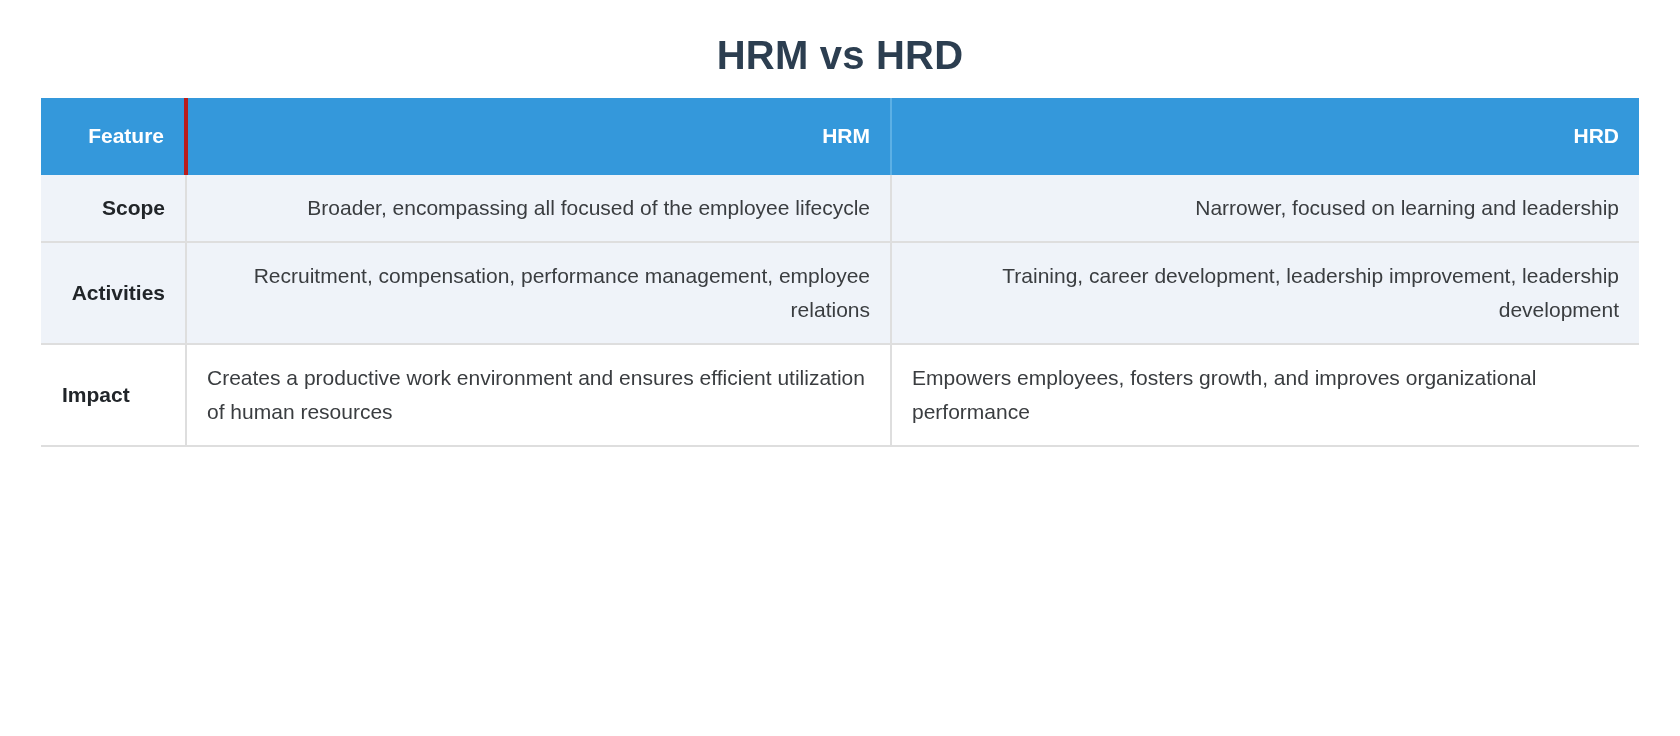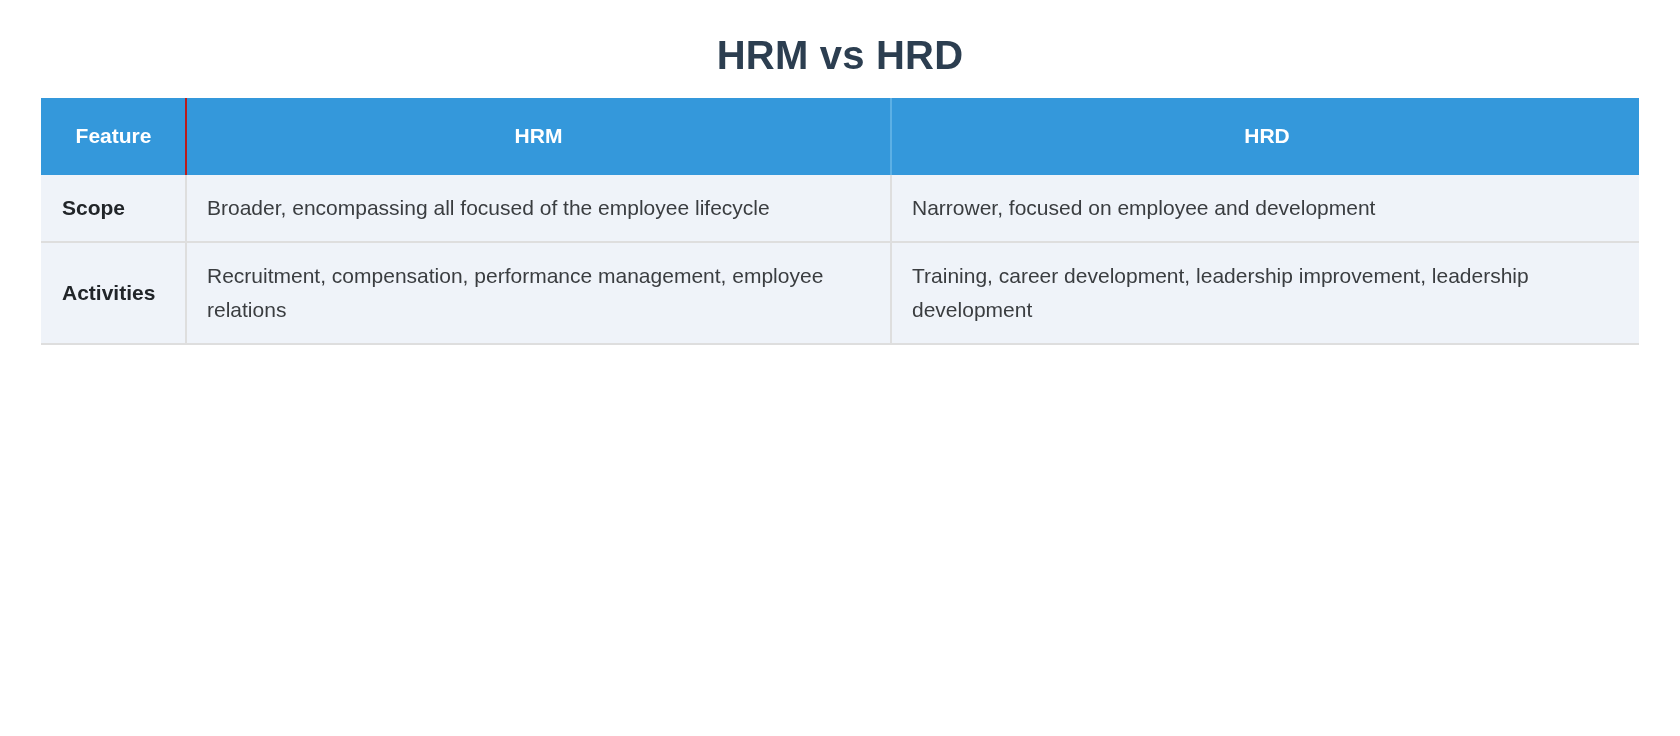--- a/index.html
+++ b/index.html
@@ -43,40 +43,41 @@
   }
   table.compare col.c-feature { width: 145px; }
   table.compare col.c-hrm     { width: 705px; }
   table.compare col.c-hrd     { width: 748px; }
 
   thead th {
     background: #3498db;
     color: #ffffff;
     font-size: 21px;
     font-weight: bold;
-    text-align: center;
+    text-align: right;
     padding: 26px 20px 27px 20px;
     vertical-align: middle;
     border: none;
   }
   thead th.th-feature { padding-left: 21px; }
-  thead th.th-hrm  { border-left: 2px solid #b91c1c; }
+  thead th.th-hrm  { border-left: 4px solid #b91c1c; }
   thead th.th-hrd  { border-left: 2px solid #5cb0e5; padding-left: 23px; }
 
   tbody td {
     font-size: 21px;
     color: #2f3234;
     padding: 16px 20px 16px 20px;
     vertical-align: middle;
     line-height: 34px;
     border-bottom: 2px solid #dedede;
     background: #ffffff;
   }
   tbody tr.alt td {
     background: #eff3f9;
+    text-align: right;
   }
   tbody td.cell-feature {
     font-weight: bold;
     color: #212529;
     padding-left: 21px;
   }
   tbody td.cell-hrm,
   tbody td.cell-hrd {
     border-left: 2px solid #dedede;
     color: #3a3d40;
@@ -103,24 +104,29 @@
         <tr>
           <th class="th-feature">Feature</th>
           <th class="th-hrm">HRM</th>
           <th class="th-hrd">HRD</th>
         </tr>
       </thead>
       <tbody>
         <tr class="alt">
           <td class="cell-feature">Scope</td>
           <td class="cell-hrm">Broader, encompassing all focused of the employee lifecycle</td>
-          <td class="cell-hrd">Narrower, focused on employee and development</td>
+          <td class="cell-hrd">Narrower, focused on learning and leadership</td>
         </tr>
         <tr class="alt">
           <td class="cell-feature">Activities</td>
           <td class="cell-hrm">Recruitment, compensation, performance management, employee relations</td>
           <td class="cell-hrd">Training, career development, leadership improvement, leadership development</td>
+        </tr>
+        <tr>
+          <td class="cell-feature">Impact</td>
+          <td class="cell-hrm">Creates a productive work environment and ensures efficient utilization of human resources</td>
+          <td class="cell-hrd">Empowers employees, fosters growth, and improves organizational performance</td>
         </tr>
       </tbody>
     </table>
   </div>
 
 </div>
 
 </body></html>

